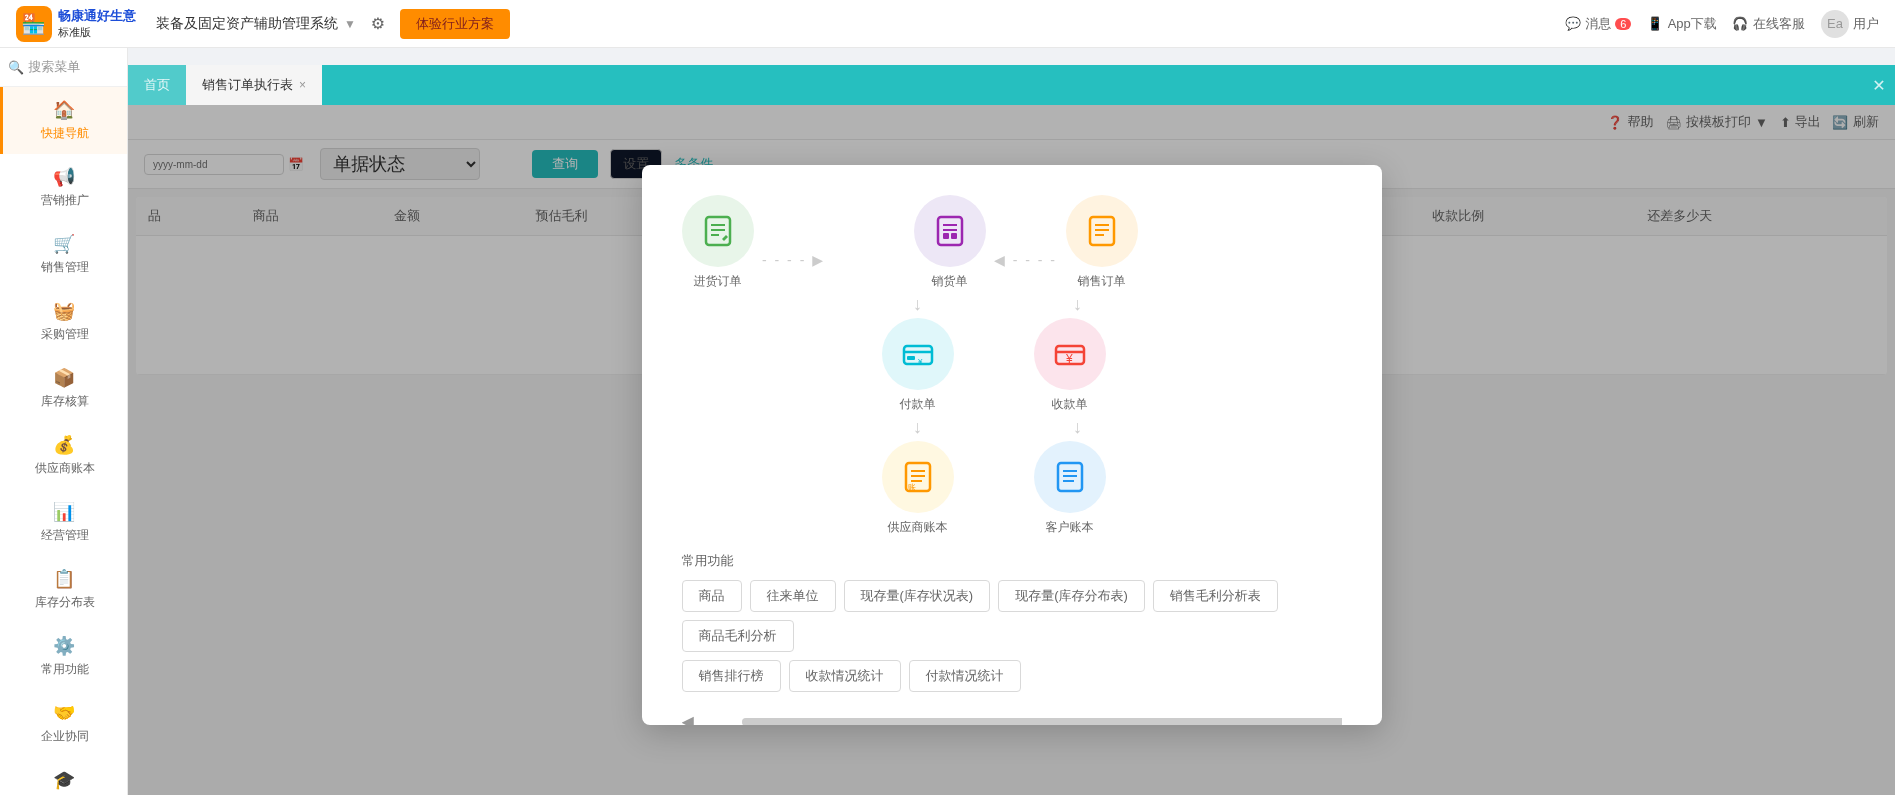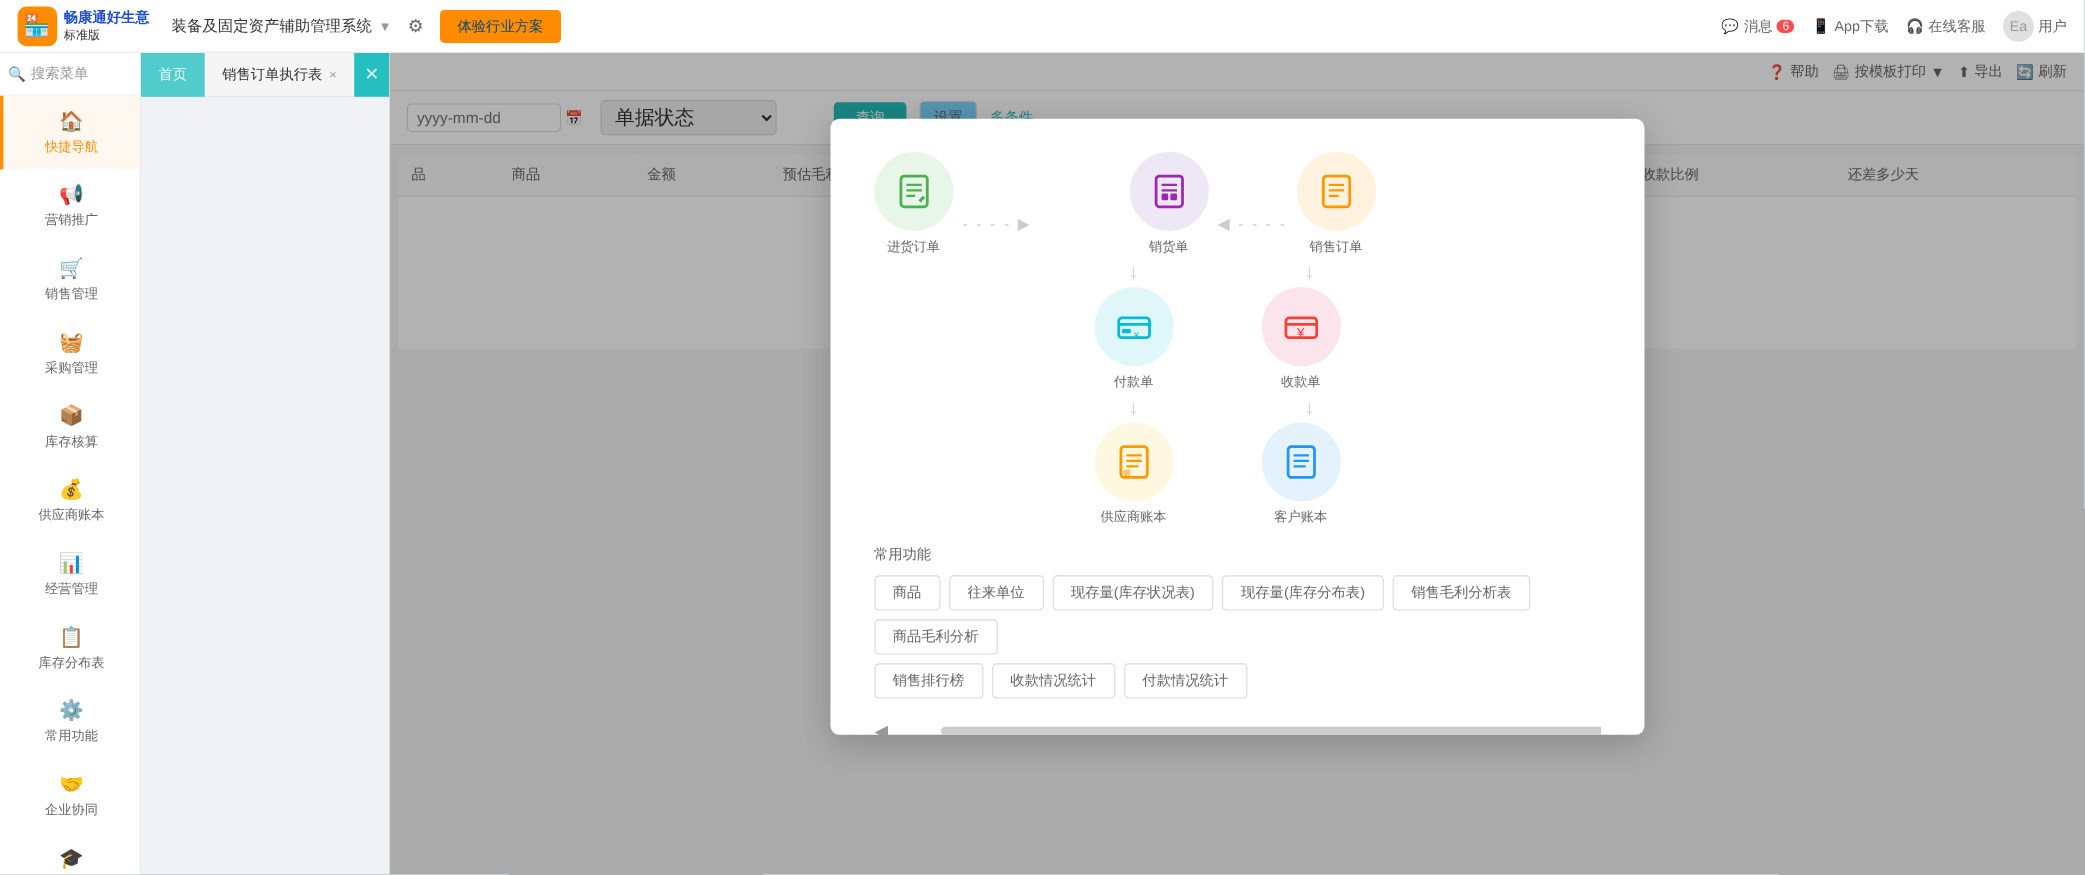--- a/index.html
+++ b/index.html
@@ -3,34 +3,34 @@
   <meta charset="utf-8">
   <style>
     * { box-sizing: border-box; margin: 0; padding: 0; }
     body { font-family: 'Microsoft YaHei', Arial, sans-serif; font-size: 13px; background: #f0f2f5; overflow: hidden; }
 
     
     .app-wrapper { display: flex; flex-direction: column; height: 795px; width: 1895px; }
     .top-bar { display: flex; align-items: center; background: #fff; height: 48px; padding: 0 16px; border-bottom: 1px solid #e8e8e8; flex-shrink: 0; z-index: 10; }
     .main-area { display: flex; flex: 1; overflow: hidden; }
     .sidebar { width: 128px; background: #fff; border-right: 1px solid #e8e8e8; flex-shrink: 0; display: flex; flex-direction: column; }
-    .content-area { flex: 1; display: flex; flex-direction: row; overflow: hidden; position: relative; }
+    .content-area { flex: 1; display: flex; flex-direction: column; overflow: hidden; position: relative; margin-top: 17px; }
     .tab-bar { background: #26bfbf; display: flex; align-items: center; height: 40px; flex-shrink: 0; }
     .page-content { flex: 1; overflow: auto; background: #f5f5f5; position: relative; }
 
     
     .logo-area { display: flex; align-items: center; width: 128px; flex-shrink: 0; }
     .logo-icon { width: 36px; height: 36px; background: #ff8c00; border-radius: 8px; display: flex; align-items: center; justify-content: center; color: white; font-size: 20px; margin-right: 6px; }
     .logo-text { font-size: 11px; color: #333; line-height: 1.3; }
     .logo-text .brand { color: #1d4ed8; font-weight: bold; font-size: 13px; }
     .top-bar-middle { display: flex; align-items: center; flex: 1; padding: 0 12px; }
     .system-name { font-size: 14px; color: #333; font-weight: 500; }
     .dropdown-arrow { margin-left: 6px; color: #999; font-size: 12px; }
     .gear-btn { width: 28px; height: 28px; border: none; background: none; cursor: pointer; color: #666; font-size: 16px; margin-left: 8px; }
-    .experience-btn { background: #ff8c00; color: #0c4a6e; border: none; border-radius: 4px; padding: 6px 16px; font-size: 13px; cursor: pointer; margin-left: 8px; }
+    .experience-btn { background: #ff8c00; color: #7f1d1d; border: none; border-radius: 4px; padding: 6px 16px; font-size: 13px; cursor: pointer; margin-left: 8px; }
     .top-bar-right { display: flex; align-items: center; gap: 16px; margin-left: auto; }
     .top-right-item { display: flex; align-items: center; gap: 4px; color: #666; font-size: 13px; cursor: pointer; }
     .badge { background: #ff4d4f; color: white; border-radius: 10px; padding: 0 5px; font-size: 11px; min-width: 16px; text-align: center; }
     .avatar { width: 28px; height: 28px; border-radius: 50%; background: #e0e0e0; display: flex; align-items: center; justify-content: center; color: #999; }
 
     
     .sidebar-search { display: flex; align-items: center; padding: 10px 8px; border-bottom: 1px solid #f0f0f0; }
     .search-icon-small { color: #999; margin-right: 4px; }
     .sidebar-search span { color: #999; font-size: 13px; }
     .sidebar-item { display: flex; flex-direction: column; align-items: center; padding: 12px 8px; cursor: pointer; color: #666; font-size: 12px; gap: 4px; border-left: 3px solid transparent; }
@@ -45,24 +45,24 @@
     .tab-spacer { flex: 1; }
     .tab-close-right { width: 32px; height: 40px; display: flex; align-items: center; justify-content: center; color: rgba(255,255,255,0.8); cursor: pointer; font-size: 16px; }
 
     
     .page-toolbar { display: flex; align-items: center; padding: 8px 16px; background: #fff; border-bottom: 1px solid #e8e8e8; gap: 12px; flex-shrink: 0; }
     .toolbar-right { margin-left: auto; display: flex; gap: 12px; }
     .toolbar-btn { display: flex; align-items: center; gap: 4px; color: #666; font-size: 13px; cursor: pointer; }
 
     
     .filter-bar { display: flex; align-items: center; padding: 8px 16px; background: #fff; border-bottom: 1px solid #e8e8e8; gap: 12px; flex-shrink: 0; flex-wrap: wrap; }
-    .date-input { border: 1px solid #d9d9d9; border-radius: 4px; padding: 4px 8px; font-size: 14px; color: #bbb; width: 140px; }
+    .date-input { border: 1px solid #d9d9d9; border-radius: 4px; padding: 4px 8px; font-size: 10px; color: #bbb; width: 140px; }
     .status-select { border: 1px solid #d9d9d9; border-radius: 4px; padding: 4px 8px; font-size: 18px; color: #333; width: 160px; }
     .query-btn { background: #26bfbf; color: white; border: none; border-radius: 4px; padding: 5px 20px; font-size: 13px; cursor: pointer; }
-    .set-btn { background: #7dd3fc; color: #666; border: 1px solid #d9d9d9; border-radius: 4px; padding: 5px 12px; font-size: 13px; cursor: pointer; }
+    .set-btn { background: #0f172a; color: #666; border: 1px solid #d9d9d9; border-radius: 4px; padding: 5px 12px; font-size: 13px; cursor: pointer; }
     .more-conditions { color: #26bfbf; font-size: 13px; cursor: pointer; }
 
     
     .table-container { background: #fff; margin: 8px; border-radius: 4px; overflow: auto; }
     table { width: 100%; border-collapse: collapse; font-size: 13px; }
     thead tr { background: #fafafa; }
     th { padding: 10px 12px; text-align: left; color: #666; font-weight: 500; border-bottom: 1px solid #e8e8e8; white-space: nowrap; }
     td { padding: 10px 12px; border-bottom: 1px solid #f0f0f0; color: #333; }
     .no-data { text-align: center; color: #999; padding: 60px; font-size: 14px; }
 

